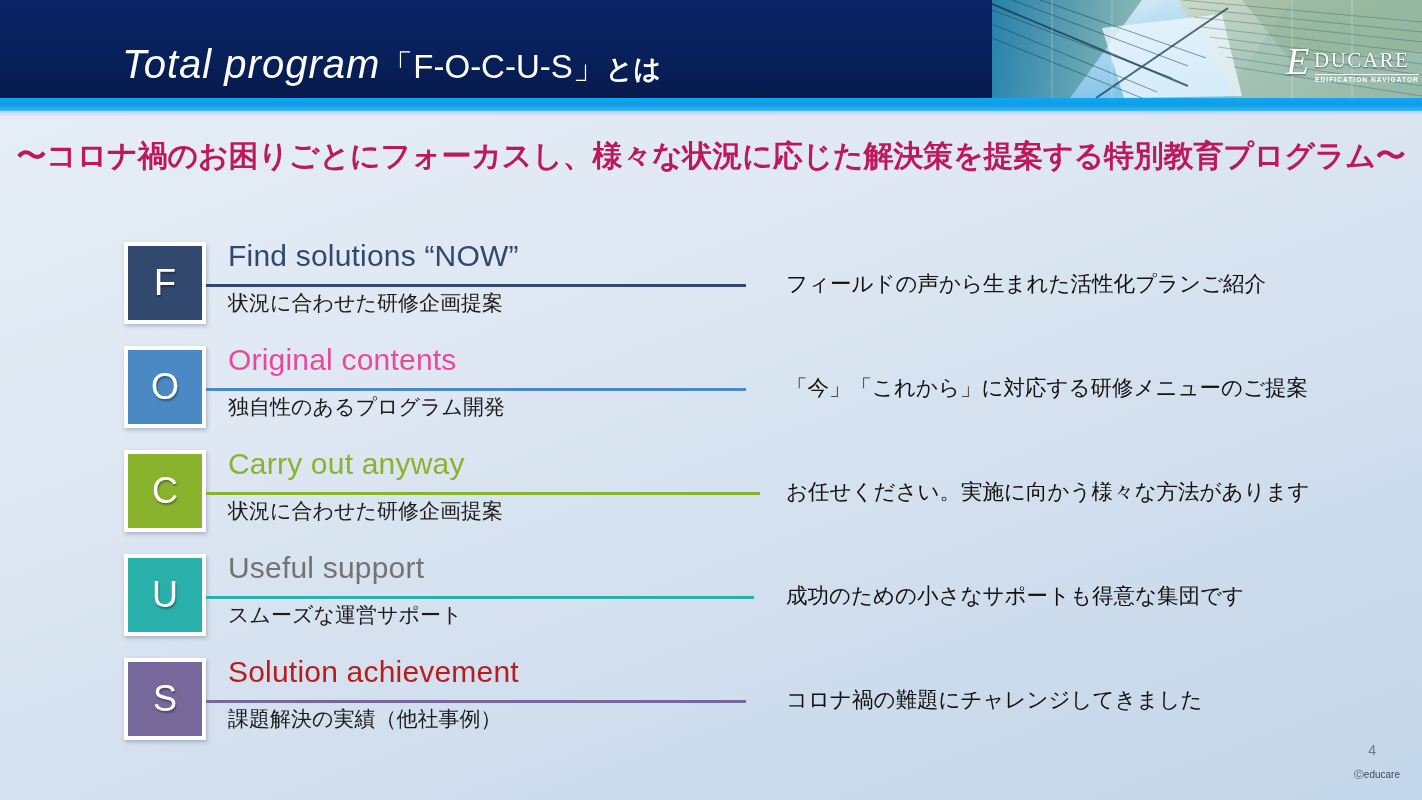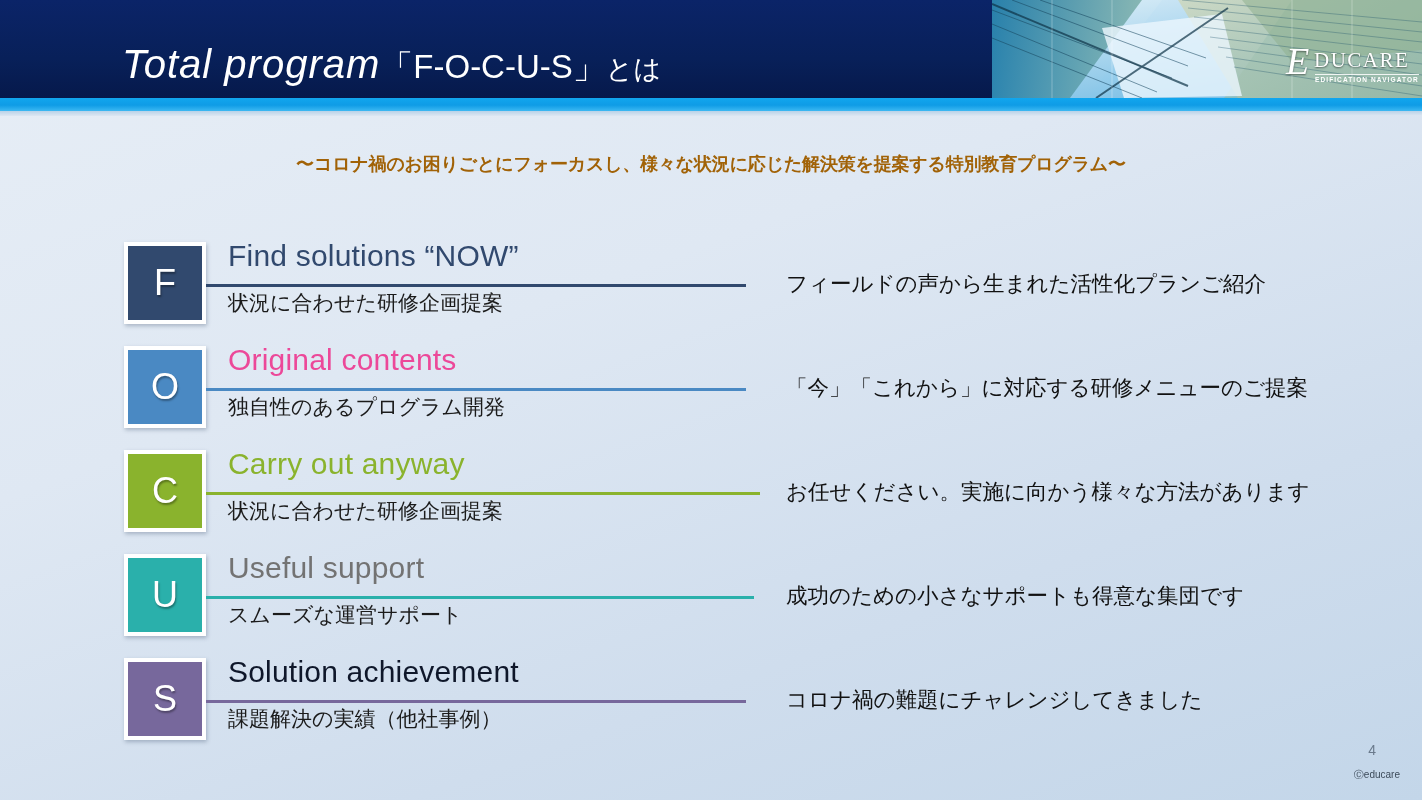--- a/index.html
+++ b/index.html
@@ -29,21 +29,21 @@
   }
   .header-photo svg { display:block; }
   .header-title {
     position:absolute; left:122px; top:44px;
     white-space:nowrap;
     color:#ffffff;
     line-height:1;
   }
   .ht-a { font-size:40px; letter-spacing:1px; font-weight:400;font-style:italic; }
   .ht-b { font-size:33px; letter-spacing:0px; }
-  .ht-c { font-size:27px; }
+  .ht-c { font-size:27px;font-weight:bold; }
 
   .cyan-band {
     position:absolute; left:0; top:98px; width:1422px; height:13px;
     background:linear-gradient(180deg,#11a6ee 0%,#0f9ce6 55%,#3cb8f2 100%);
   }
   .cyan-band-fade{
     position:absolute; left:0; top:111px; width:1422px; height:5px;
     background:linear-gradient(180deg,#b9d2e8 0%,#dde7f2 100%);
   }
 
@@ -69,23 +69,23 @@
   .logo .lg-sub{
     position:absolute; left:31px; top:30px;
     font-size:6.5px; letter-spacing:1.1px; font-weight:bold;
     border-top:1px solid rgba(255,255,255,.85);
     padding-top:1px;
     white-space:nowrap;
   }
 
   
   .subtitle {
-    position:absolute; left:0; top:152px; width:1422px;
+    position:absolute; left:0; top:136px; width:1422px;
     text-align:center;
-    font-size:18px; font-weight:bold; color:#a16207;
+    font-size:30px; font-weight:bold; color:#be185d;
     letter-spacing:-0.2px;
     white-space:nowrap;
   }
 
   
   .rows { position:absolute; left:0; top:236px; width:1422px; }
   .row { position:relative; height:104px; }
 
   .tile {
     position:absolute; left:124px; top:6px;
@@ -256,21 +256,21 @@
       </div>
       <div class="jp-sub">スムーズな運営サポート</div>
       <div class="jp-right">成功のための小さなサポートも得意な集団です</div>
     </div>
     <div class="row">
       <div class="tile">
         <div class="tile-in" style="background: rgb(119, 104, 156);">S</div>
       </div>
       <div class="rule" style="background: rgb(119, 104, 156); width: 540px;"></div>
       <div class="row-text">
-        <div class="eng" style="color: #0f172a;">Solution achievement</div>
+        <div class="eng" style="color: #b91c1c;">Solution achievement</div>
       </div>
       <div class="jp-sub">課題解決の実績（他社事例）</div>
       <div class="jp-right">コロナ禍の難題にチャレンジしてきました</div>
     </div>
   </div>
 
 <div class="page-num">4</div>
 <div class="copyright">Ⓒeducare</div>
 
 </body></html>

